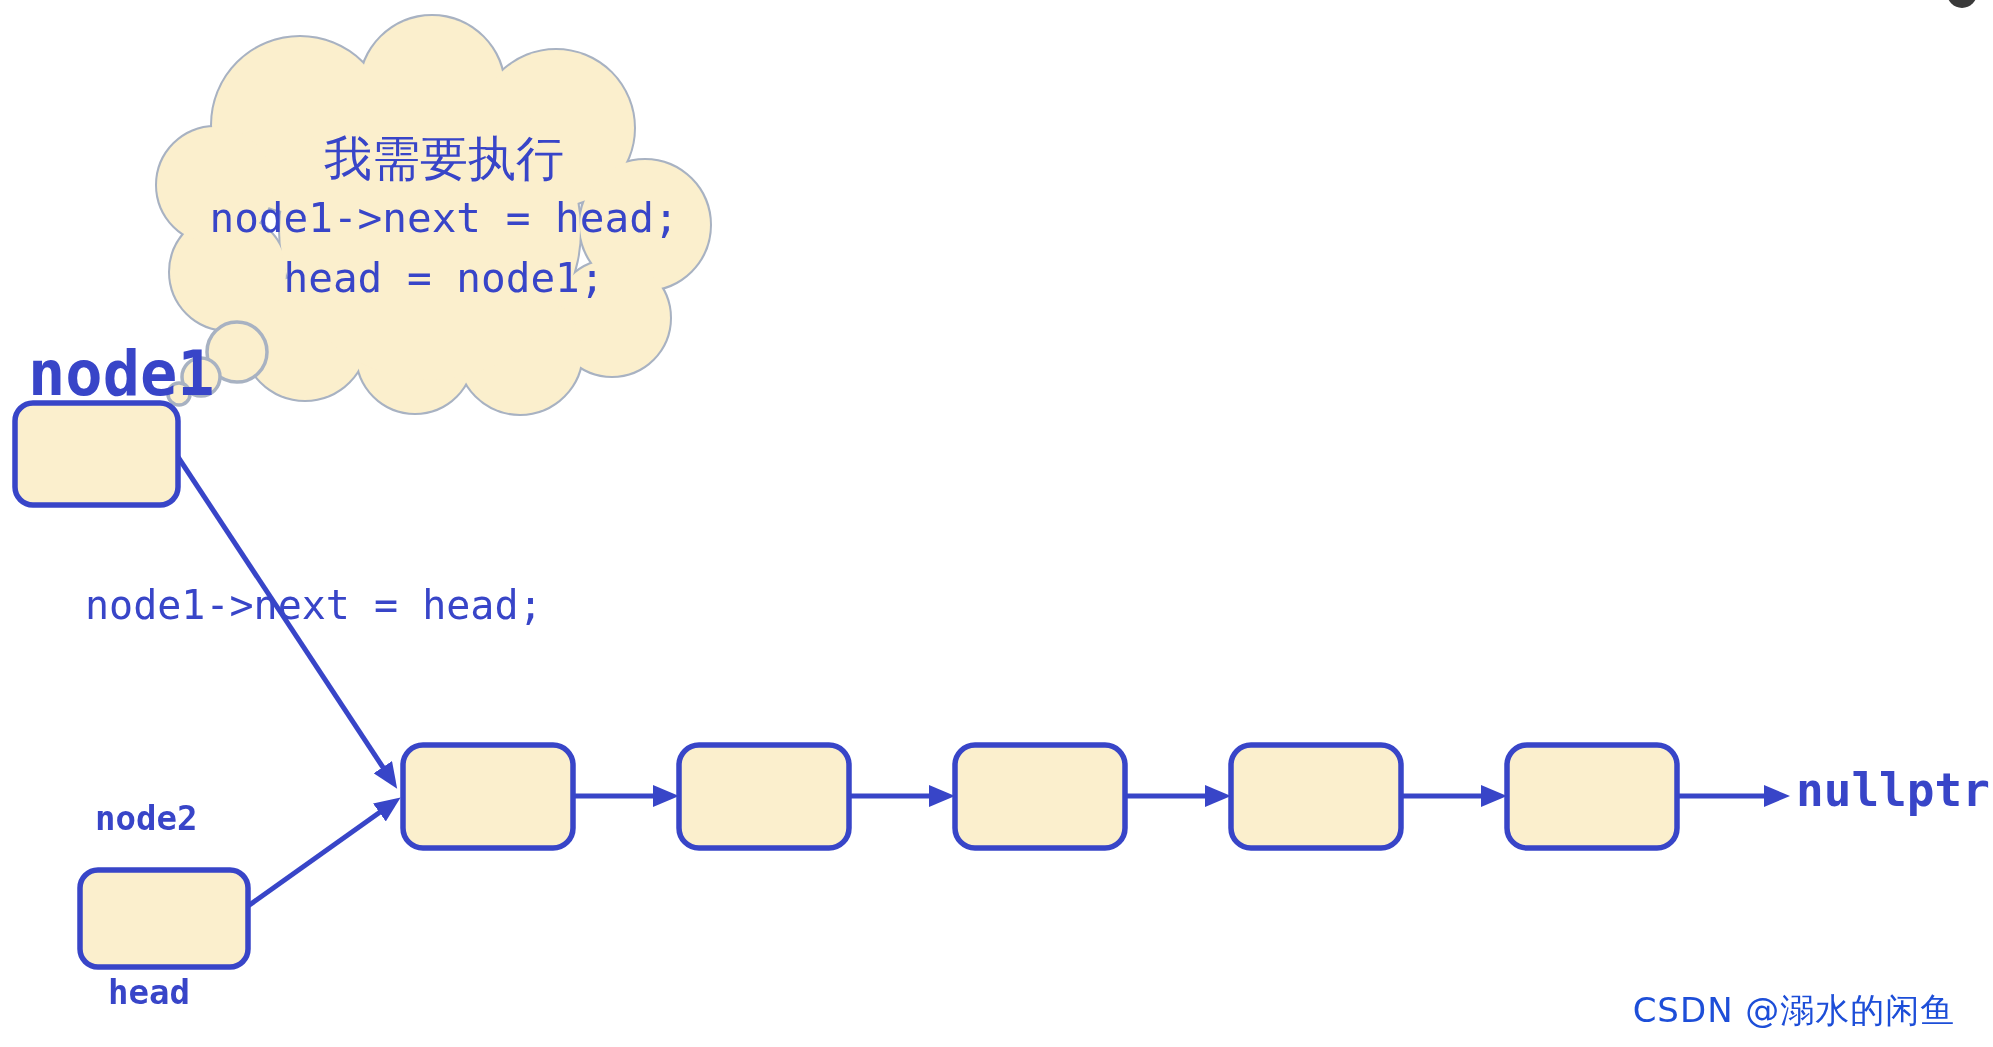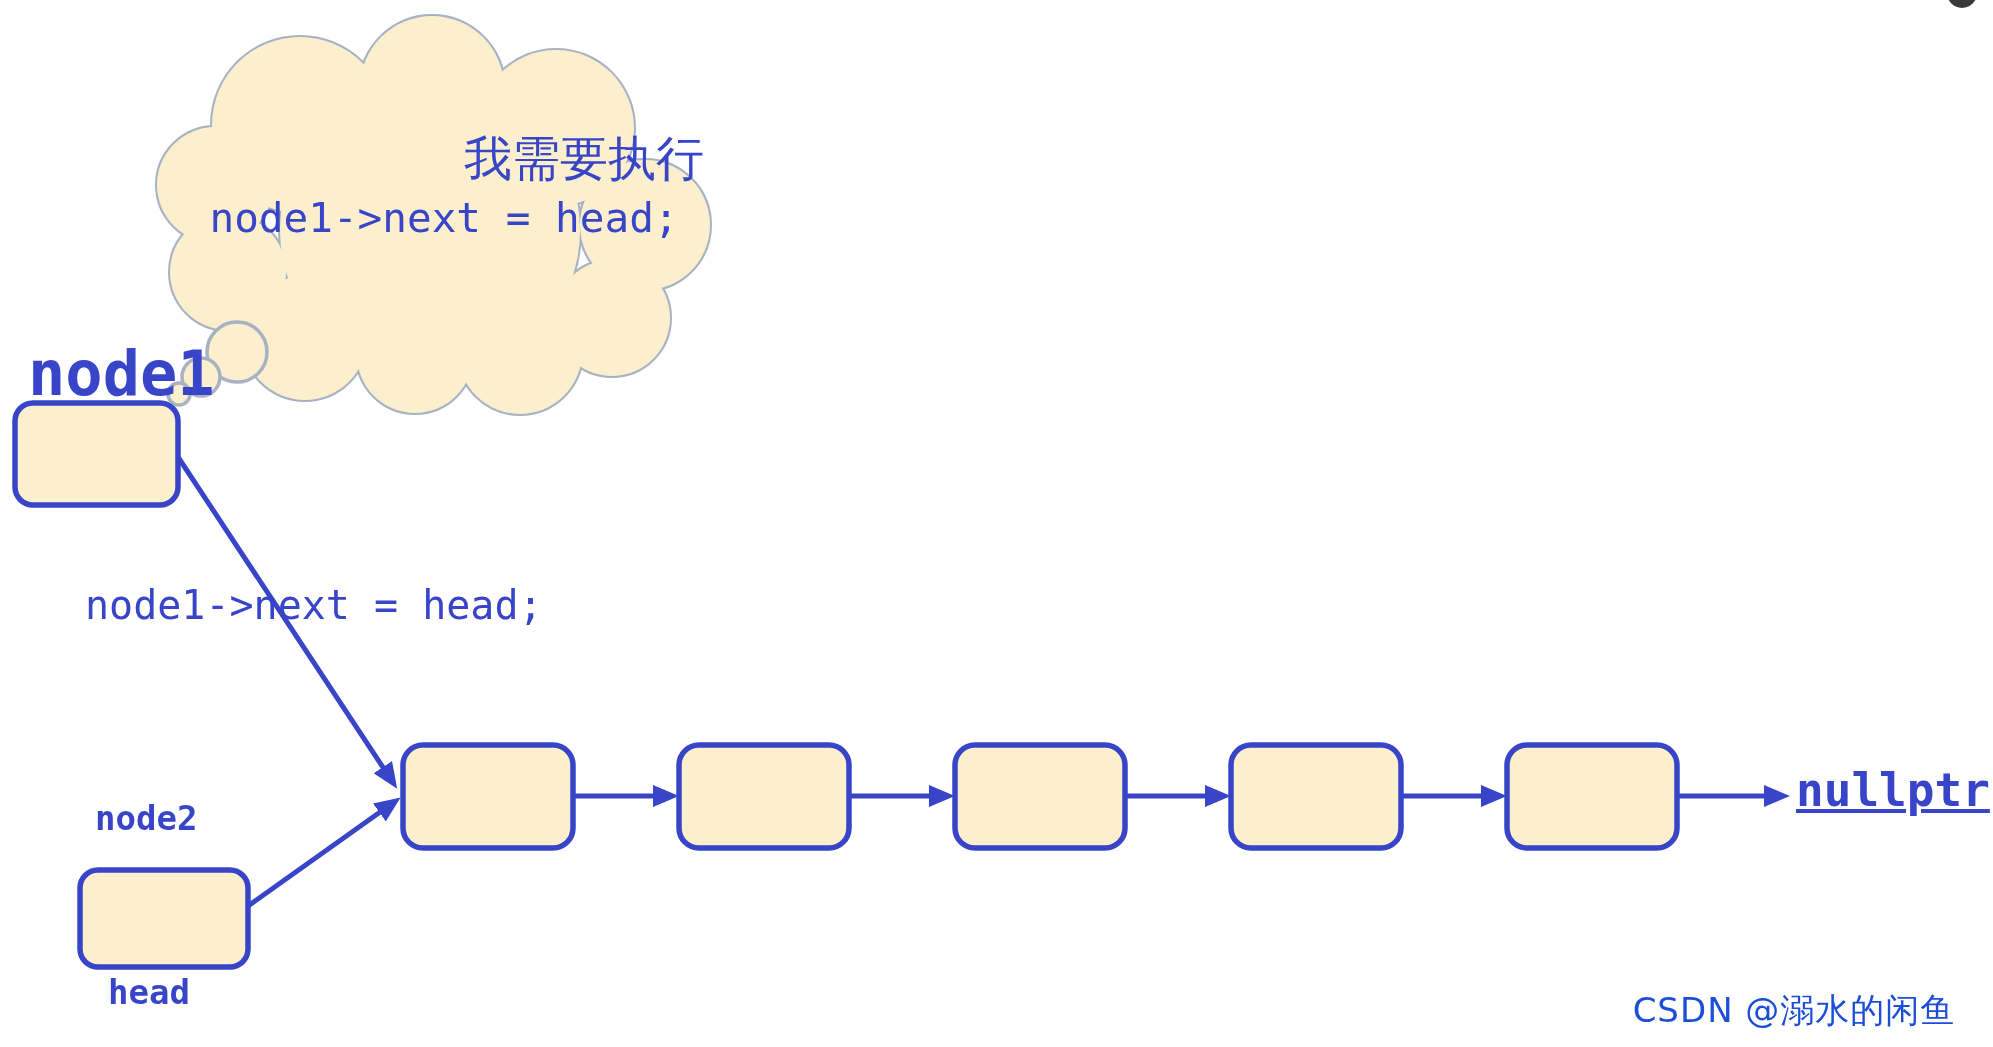--- a/index.html
+++ b/index.html
@@ -13,27 +13,27 @@
   }
   #shapes { position: absolute; left: 0; top: 0; }
   .txt { position: absolute; color: #3845c8; white-space: nowrap; }
   .mono { font-family: "DejaVu Sans Mono", monospace; }
   .cn   { font-family: "DejaVu Sans", sans-serif; }
 
   .bubble-text {
     left: 184px; top: 128px; width: 520px;
     text-align: center; line-height: 60px;
   }
-  .bubble-line1 { font-size: 48px; text-align: right; }
+  .bubble-line1 { font-size: 48px; }
   .bubble-line2, .bubble-line3 { font-size: 41px; }
 
   .node1-label { left: 28px;  top: 337px; font-size: 62px; font-weight: 600; }
   .node2-label { left: 95px;  top: 798px; font-size: 34px; font-weight: 600; }
   .head-label  { left: 108px; top: 972px; font-size: 34px; font-weight: 600; }
-  .nullptr-label { left: 1796px; top: 763px; font-size: 46px; font-weight: 700; text-decoration: underline; }
+  .nullptr-label { left: 1796px; top: 763px; font-size: 46px; font-weight: 700; }
 
   .annotation {
     left: 85px; top: 582px;
     display: flex; align-items: baseline;
   }
   .annotation .cn-part   { font-size: 48px; }
   .annotation .code-part { font-size: 40px; }
 
   .watermark {
     left: 1600px; top: 988px; width: 388px;
@@ -98,20 +98,21 @@
       <rect x="1231" y="745" width="170" height="103" rx="20"></rect>
       <rect x="1507" y="745" width="170" height="103" rx="20"></rect>
     </g>
 
     <circle cx="1962" cy="-7" r="15" fill="#3a3a3a"></circle>
   </svg>
 
   <div class="txt bubble-text">
     <div class="bubble-line1 cn">我需要执行</div>
     <div class="bubble-line2 mono">node1-&gt;next = head;</div>
+    <div class="bubble-line3 mono">head = node1;</div>
   </div>
 
   <div class="txt mono node1-label">node1</div>
   <div class="txt mono node2-label">node2</div>
   <div class="txt mono head-label">head</div>
   <div class="txt mono nullptr-label">nullptr</div>
 
   <div class="txt annotation">
     <span class="code-part mono">node1-&gt;next = head;</span>
   </div>

